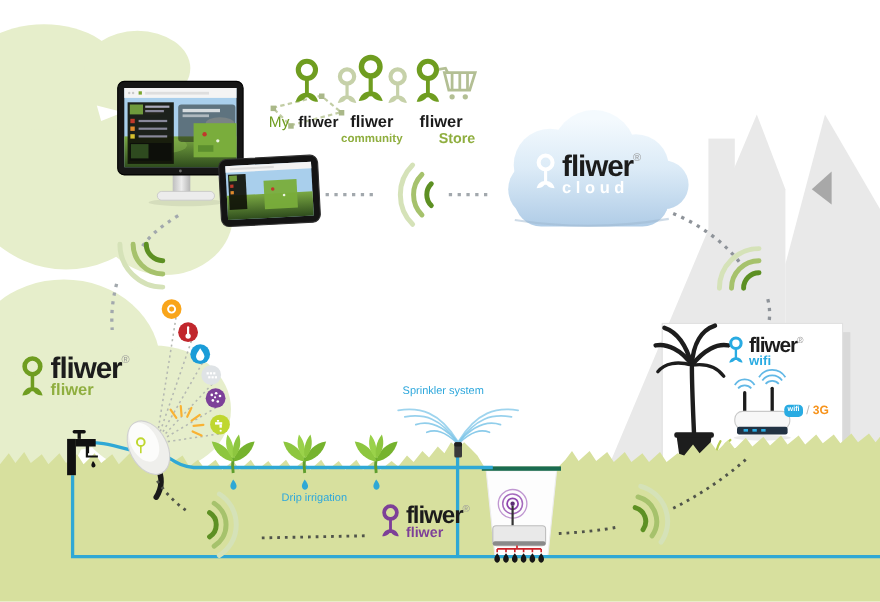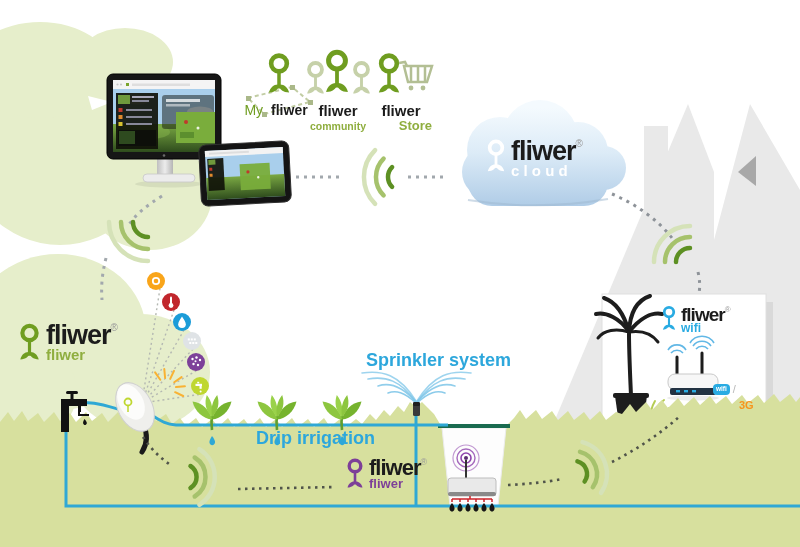--- a/index.html
+++ b/index.html
@@ -42,29 +42,29 @@
   
   .mini-label{position:absolute;text-align:center;color:#1b1b1b;line-height:1.15;}
   .mini-label b{font-weight:bold;}
   .lab-my{left:236px;top:102px;width:80px;font-size:14px;}
   .lab-my .pre{color:var(--brand_green,#6f9d20);margin-right:8px;}
   .lab-comm{left:306px;top:102px;width:64px;font-size:15px;}
   .lab-comm .sub{font-size:10.5px;color:var(--label_green,#8fae3f);font-weight:bold;margin-top:1px;}
   .lab-store{left:370px;top:102px;width:62px;font-size:15px;}
   .lab-store .sub{font-size:13px;color:var(--label_green,#8fae3f);font-weight:bold;margin-top:0px;text-align:right;}
 
-  .field-label{position:absolute;color:var(--label_blue,#2da7dc);font-weight:bold;font-size:18px;letter-spacing:0;}
+  .field-label{position:absolute;color:var(--label_blue,#2da7dc);font-weight:normal;font-size:10px;letter-spacing:0;}
   .lab-sprinkler{left:366px;top:350px;}
-  .lab-drip{left:256px;top:428px;}
+  .lab-drip{left:256px;top:447px;}
 
   .wifi3g{position:absolute;left:713px;top:368px;display:flex;align-items:center;gap:3px;}
   .wifi-pill{background:var(--link_blue,#29abe2);color:#fff;font-size:6.5px;font-weight:bold;
              padding:2px 3px;border-radius:4px;line-height:1;}
   .wifi3g .sep{color:#b8b8b8;font-size:11px;line-height:1;}
-  .wifi3g .g3{color:var(--orange_3g,#f7941d);font-weight:bold;font-size:11px;line-height:1;margin-top:32px;}
+  .wifi3g .g3{color:var(--orange_3g,#f7941d);font-weight:bold;font-size:11px;line-height:1;}
 </style>
 </head>
 <body>
 
 <svg class="stage" width="800" height="547" viewBox="0 0 800 547">
   <defs>
     <symbol id="flower" viewBox="0 0 22 34" overflow="visible">
       <circle cx="11" cy="8.5" r="5.8" fill="none" stroke="currentColor" stroke-width="3.4"></circle>
       <path d="M11,14 L11,27" stroke="currentColor" stroke-width="2.6" fill="none"></path>
       <path d="M11,24 C7.5,23.5 4.5,26 3.5,30 C8,30 10.5,27.5 11,25 Z" fill="currentColor"></path>

